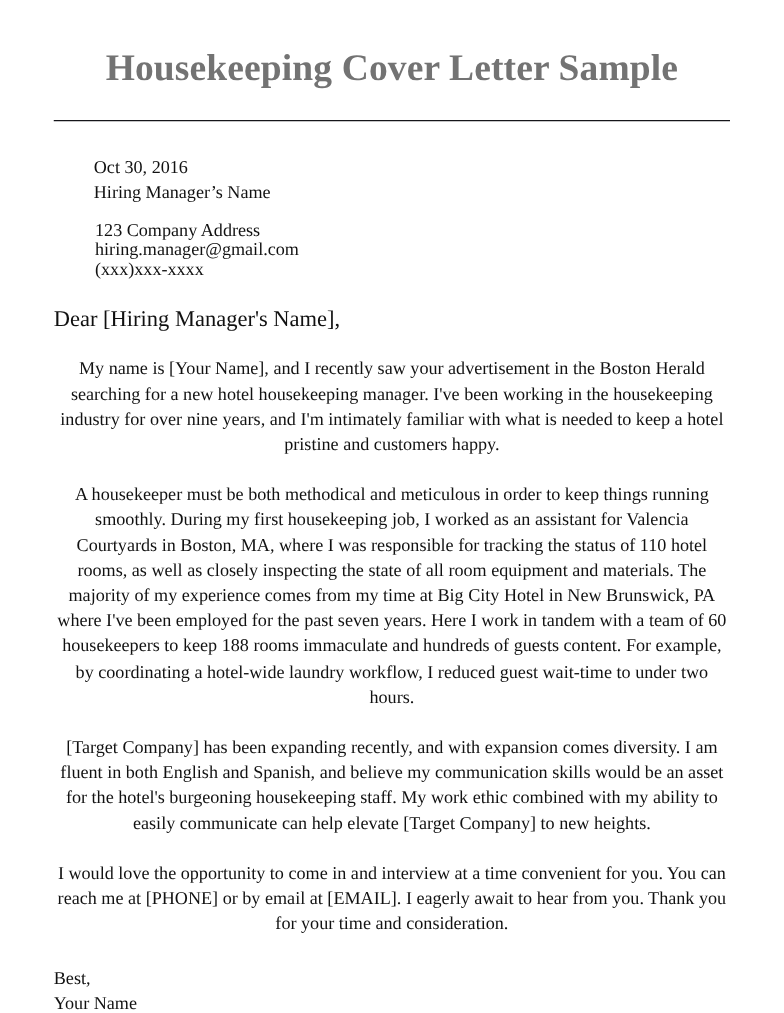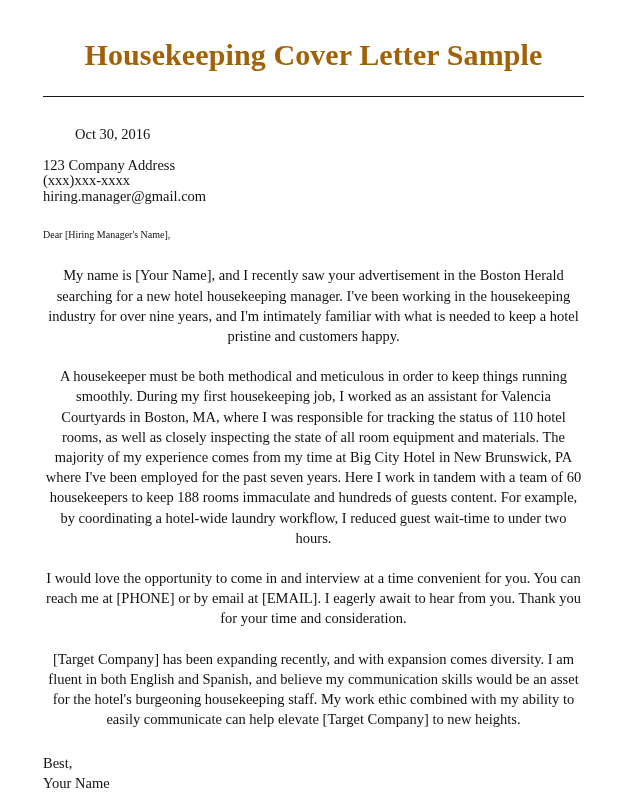--- a/index.html
+++ b/index.html
@@ -32,21 +32,21 @@
 
   
   .doc-title {
     font-size: 30px;
     font-weight: bold;
     line-height: 1.12;
     text-align: center;
     letter-spacing: 0.1px;
     margin: 0;
     padding-top: 38px;
-    color: #a16207;
+    color: #737373;
   }
 
   .title-rule {
     height: 0;
     border: 0;
     border-top: 1.6px solid #15151a;
     margin: 24px 0 0 0;
     width: 100%;
   }
 
@@ -63,26 +63,27 @@
   }
 
   .address-block {
     margin-top: 14px;
     font-size: 14.5px;
     line-height: 15.6px;
   }
 
   .address-line {
     white-space: pre-wrap;
+    margin-left: 33px;
   }
 
   
   .salutation {
     margin-top: 21px;
-    font-size: 10px;
+    font-size: 18px;
     line-height: 20px;
   }
 
   .letter-para {
     margin-top: 20px;
     font-size: 14.5px;
     line-height: 20.2px;
     text-align: center;
     white-space: pre-wrap;
   }
@@ -102,37 +103,38 @@
 
 <div class="page">
   <div class="doc-body">
 
     <h1 class="doc-title">Housekeeping Cover Letter Sample</h1>
 
     <hr class="title-rule">
 
     <div class="meta-block">
       <div class="meta-line">Oct 30, 2016</div>
+      <div class="meta-line">Hiring Manager’s Name</div>
     </div>
 
     <div class="address-block">
       <div class="address-line">123 Company Address</div>
+      <div class="address-line">hiring.manager@gmail.com</div>
       <div class="address-line">(xxx)xxx-xxxx</div>
-      <div class="address-line">hiring.manager@gmail.com</div>
     </div>
 
     <div class="salutation">Dear [Hiring Manager's Name],</div>
 
     <p class="letter-para">My name is [Your Name], and I recently saw your advertisement in the Boston Herald searching for a new hotel housekeeping manager. I've been working in the housekeeping industry for over nine years, and I'm intimately familiar with what is needed to keep a hotel pristine and customers happy.</p>
 
     <p class="letter-para">A housekeeper must be both methodical and meticulous in order to keep things running smoothly. During my first housekeeping job, I worked as an assistant for Valencia Courtyards in Boston, MA, where I was responsible for tracking the status of 110 hotel rooms, as well as closely inspecting the state of all room equipment and materials. The majority of my experience comes from my time at Big City Hotel in New Brunswick, PA where I've been employed for the past seven years. Here I work in tandem with a team of 60 housekeepers to keep 188 rooms immaculate and hundreds of guests content. For example, by coordinating a hotel-wide laundry workflow, I reduced guest wait-time to under two hours.</p>
 
+    <p class="letter-para">[Target Company] has been expanding recently, and with expansion comes diversity. I am fluent in both English and Spanish, and believe my communication skills would be an asset for the hotel's burgeoning housekeeping staff. My work ethic combined with my ability to easily communicate can help elevate [Target Company] to new heights.</p>
+
     <p class="letter-para">I would love the opportunity to come in and interview at a time convenient for you. You can reach me at [PHONE] or by email at [EMAIL]. I eagerly await to hear from you. Thank you for your time and consideration.</p>
-
-    <p class="letter-para">[Target Company] has been expanding recently, and with expansion comes diversity. I am fluent in both English and Spanish, and believe my communication skills would be an asset for the hotel's burgeoning housekeeping staff. My work ethic combined with my ability to easily communicate can help elevate [Target Company] to new heights.</p>
 
     <div class="signoff">
       <div class="signoff-line">Best,</div>
       <div class="signoff-line">Your Name</div>
     </div>
 
   </div>
 </div>
 
 </body></html>

